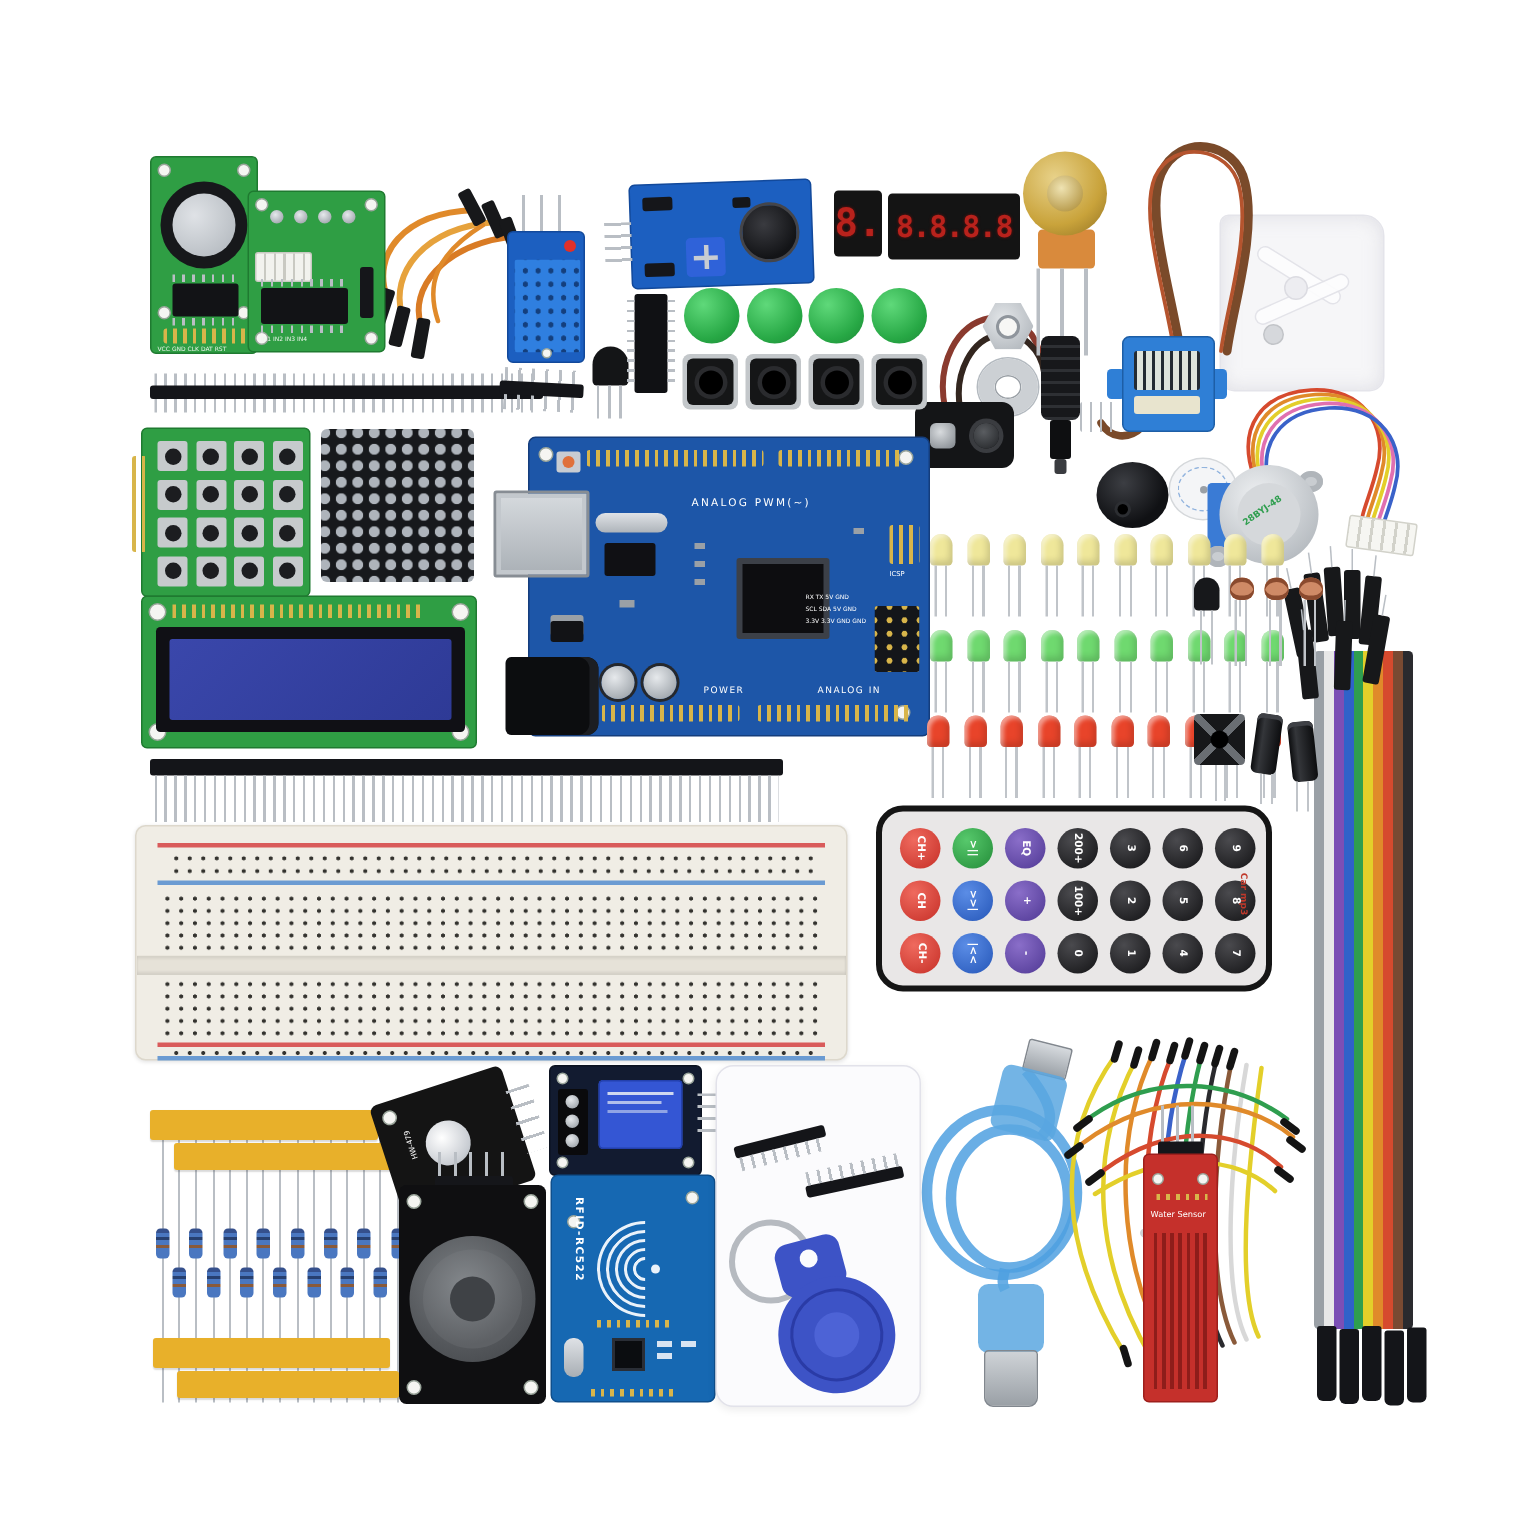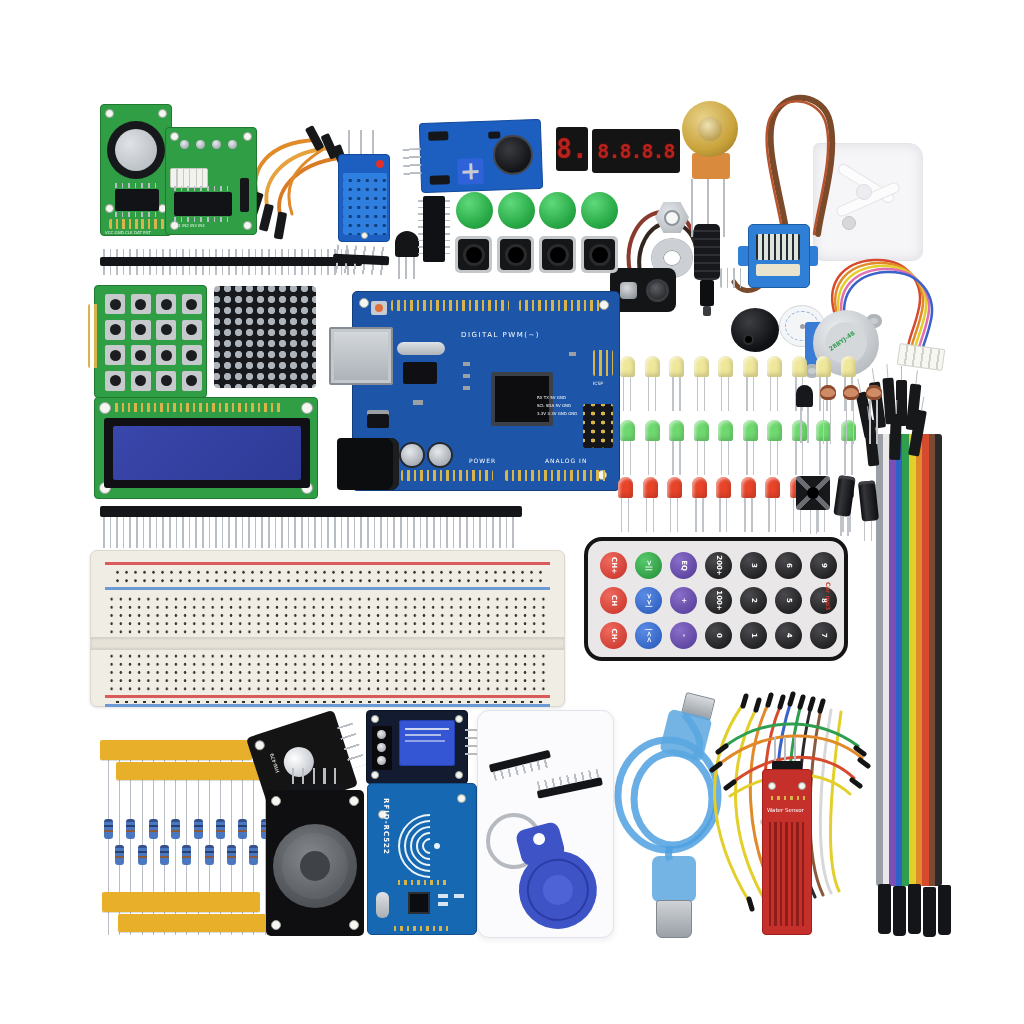--- a/index.html
+++ b/index.html
@@ -387,21 +387,21 @@
     <div class="c" style="left:44px;top:50px;width:48px;height:13px;background:linear-gradient(180deg,#dfe2e6,#aeb4ba);border-radius:7px;"></div>
     <div class="c" style="left:50px;top:70px;width:34px;height:22px;background:#101014;border-radius:2px;"></div>
     <div class="c" style="left:138px;top:80px;width:62px;height:54px;background:#0d0d10;border:4px solid #3c4048;border-radius:2px;"></div>
     <div class="c" style="left:14px;top:122px;width:22px;height:14px;background:#121316;border-radius:2px;box-shadow:0 -4px 0 #9aa0a6;"></div>
     <div class="c" style="left:48px;top:152px;width:22px;height:22px;border-radius:50%;background:radial-gradient(circle at 40% 35%,#e6e9ec,#8f969d);box-shadow:0 0 0 2px #26282c;"></div>
     <div class="c" style="left:76px;top:152px;width:22px;height:22px;border-radius:50%;background:radial-gradient(circle at 40% 35%,#e6e9ec,#8f969d);box-shadow:0 0 0 2px #26282c;"></div>
     <div class="c" style="left:-16px;top:146px;width:62px;height:52px;background:#0c0d0f;border-radius:4px 8px 8px 4px;box-shadow:inset -6px 0 0 #1c1e22;"></div>
     <div class="c blackbar golddots" style="left:240px;top:58px;width:20px;height:26px;"></div>
     <div class="c" style="left:230px;top:112px;width:30px;height:44px;background:#14161a;border-radius:2px;
          background-image:radial-gradient(circle,#d8b54a 1.8px,transparent 2.2px);background-size:10px 9px;background-position:5px 5px;"></div>
-    <span class="tx" style="left:108px;top:40px;font-size:7px;letter-spacing:1.5px;">DIGITAL PWM(~)</span>
+    <span class="tx" style="left:108px;top:40px;font-size:7px;letter-spacing:1.5px;">ANALOG PWM(~)</span>
     <span class="tx" style="left:240px;top:90px;font-size:4.5px;">ICSP</span>
     <span class="tx" style="left:184px;top:104px;font-size:4px;">RX TX 5V GND</span>
     <span class="tx" style="left:184px;top:112px;font-size:4px;">SCL SDA 5V GND</span>
     <span class="tx" style="left:184px;top:120px;font-size:4px;">3.3V 3.3V GND GND</span>
     <span class="tx" style="left:116px;top:166px;font-size:6px;letter-spacing:1px;">POWER</span>
     <span class="tx" style="left:192px;top:166px;font-size:6px;letter-spacing:1px;">ANALOG IN</span>
     <span class="c" style="left:110px;top:70px;width:7px;height:4px;background:#9aa0a6;"></span>
     <span class="c" style="left:110px;top:82px;width:7px;height:4px;background:#9aa0a6;"></span>
     <span class="c" style="left:110px;top:94px;width:7px;height:4px;background:#9aa0a6;"></span>
     <span class="c" style="left:216px;top:60px;width:7px;height:4px;background:#9aa0a6;"></span>

